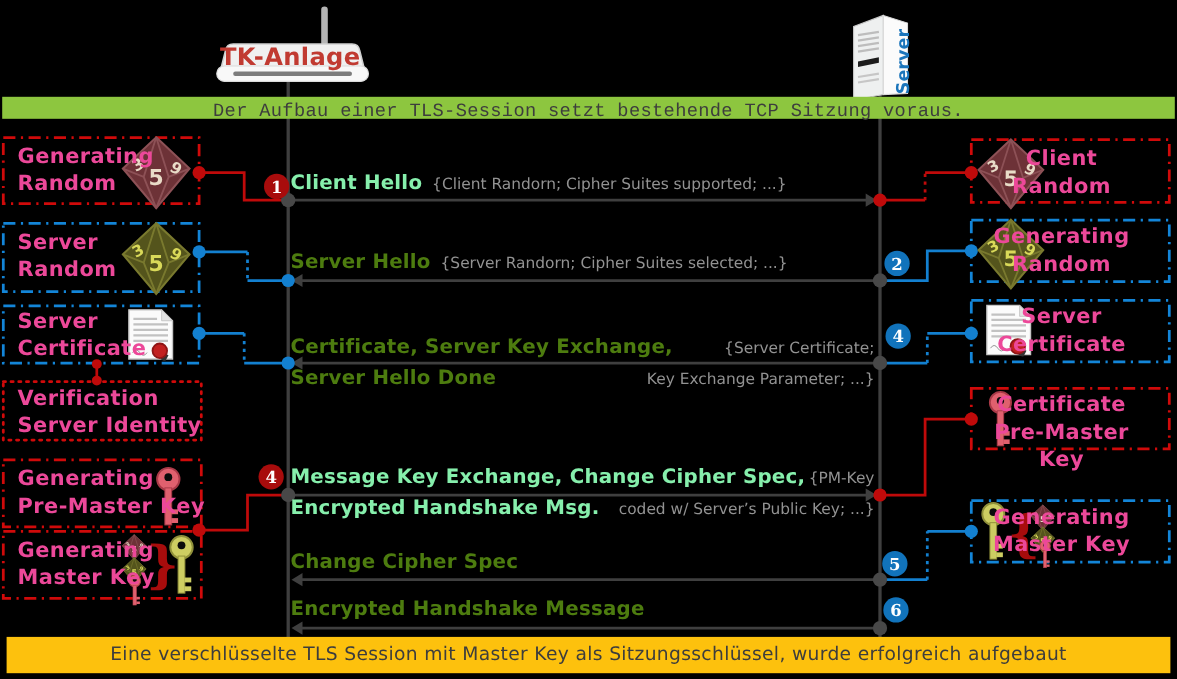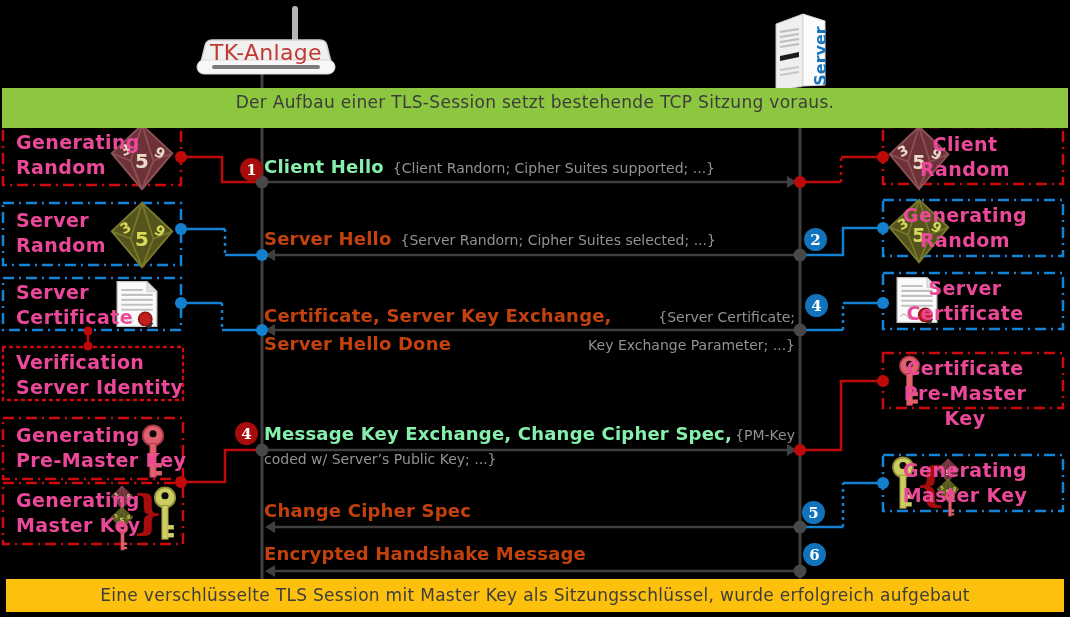--- a/index.html
+++ b/index.html
@@ -5,32 +5,32 @@
   html,body{margin:0;padding:0;background:#000;}
   .stage{position:relative;width:1070px;height:617px;background:#000;overflow:hidden;
          font-family:"DejaVu Sans","Liberation Sans",sans-serif;}
   .abs{position:absolute;}
   svg{display:block;}
   .box-label{color:#ec4899;font-weight:bold;font-size:19px;line-height:25px;letter-spacing:.4px;}
   .box-label.right{text-align:center;}
   .msg-line{display:flex;align-items:baseline;white-space:nowrap;}
   .spread{justify-content:space-between;width:531px;}
   .t-red{color:#86efac;font-weight:bold;font-size:18px;letter-spacing:.2px;}
-  .t-blue{color:#c2410c;font-weight:bold;font-size:18px;letter-spacing:.2px;}
+  .t-blue{color:#4d7c0f;font-weight:bold;font-size:18px;letter-spacing:.2px;}
   .params{color:#929292;font-size:14px;}
   .gap{margin-left:9px;}
   .step{width:23px;height:23px;border-radius:50%;color:#fff;
         font-family:"DejaVu Serif","Liberation Serif",serif;font-weight:bold;font-size:15px;
         display:flex;align-items:center;justify-content:center;}
   .step.red{background:#a80c0c;}
   .step.blue{background:#1173bb;}
   .banner{text-align:center;color:#3d3d3d;font-size:17px;letter-spacing:.3px;}
   .banner.green{background:#8dc63f;}
   .banner.yellow{background:#fdc10d;}
-  .device-label-client{color:#c13a31;font-weight:normal;font-size:22px;text-align:center;letter-spacing:.3px;}
+  .device-label-client{color:#c13a31;font-weight:bold;font-size:22px;text-align:left;letter-spacing:.3px;}
   .device-label-server{color:#1b75bb;font-size:16px;font-weight:bold;display:flex;align-items:center;justify-content:center;transform:rotate(-90deg);}
 </style>
 </head>
 <body>
 
 <div class="stage">
 
   <svg class="abs" style="left:0;top:0" width="1070" height="617" viewBox="0 0 1070 617">
     <defs>
       <symbol id="die" viewBox="0 0 70 74">
@@ -171,21 +171,21 @@
     <use href="#key" x="890" y="456" width="26" height="54" style="color:#cdcd62;--edge:#90903a"></use>
     <text x="916" y="501" font-size="46" font-weight="bold" font-family="DejaVu Serif,serif" fill="#a80c0c">{</text>
     <use href="#die" x="936" y="458" width="24" height="25" style="color:#6d3237;--edge:#8d5156;--num:#e9dcc8"></use>
     <use href="#die" x="936" y="478" width="24" height="25" style="color:#54541c;--edge:#79792e;--num:#d9d959"></use>
     <use href="#key" x="944" y="491" width="12" height="26" style="color:#e0606e;--edge:#a93a48"></use>
   </svg>
 
   <div class="abs device-label-client" style="left:200px;top:40px;width:132px;">TK-Anlage</div>
   <div class="abs device-label-server" style="left:782px;top:18px;width:76px;height:76px;">Server</div>
 
-  <div class="abs banner green" style="left:2px;top:88px;width:1066px;height:40px;line-height:28px;">Der Aufbau einer TLS-Session setzt bestehende TCP Sitzung voraus.</div>
+  <div class="abs banner green" style="left:2px;top:88px;width:1066px;height:20px;line-height:28px;font-family:Liberation Mono, monospace;">Der Aufbau einer TLS-Session setzt bestehende TCP Sitzung voraus.</div>
   <div class="abs banner yellow" style="left:6px;top:579px;width:1058px;height:33px;line-height:33px;">Eine verschlüsselte TLS Session mit Master Key als Sitzungsschlüssel, wurde  erfolgreich aufgebaut</div>
 
   <div class="abs box-label" style="left:16px;top:130px;">
     <div>Generating</div>
     <div>Random</div>
   </div>
   <div class="abs box-label" style="left:16px;top:208px;">
     <div>Server</div>
     <div>Random</div>
   </div>
@@ -241,20 +241,21 @@
   </div>
   <div class="abs msg-line spread" style="left:264px;top:333px;">
     <span class="t-blue">Server Hello Done</span>
     <span class="params">Key Exchange Parameter; ...}</span>
   </div>
   <div class="abs msg-line spread" style="left:264px;top:423px;">
     <span class="t-red">Message Key Exchange, Change Cipher Spec,</span>
     <span class="params">{PM-Key</span>
   </div>
   <div class="abs msg-line spread" style="left:264px;top:451px;">
+    <span class="t-red">Encrypted Handshake Msg.</span>
     <span class="params">coded w/ Server’s Public Key; ...}</span>
   </div>
   <div class="abs msg-line" style="left:264px;top:500px;">
     <span class="t-blue">Change Cipher Spec</span>
   </div>
   <div class="abs msg-line" style="left:264px;top:543px;">
     <span class="t-blue">Encrypted Handshake Message</span>
   </div>
 
   <div class="abs step red" style="left:240px;top:158px;">1</div>

